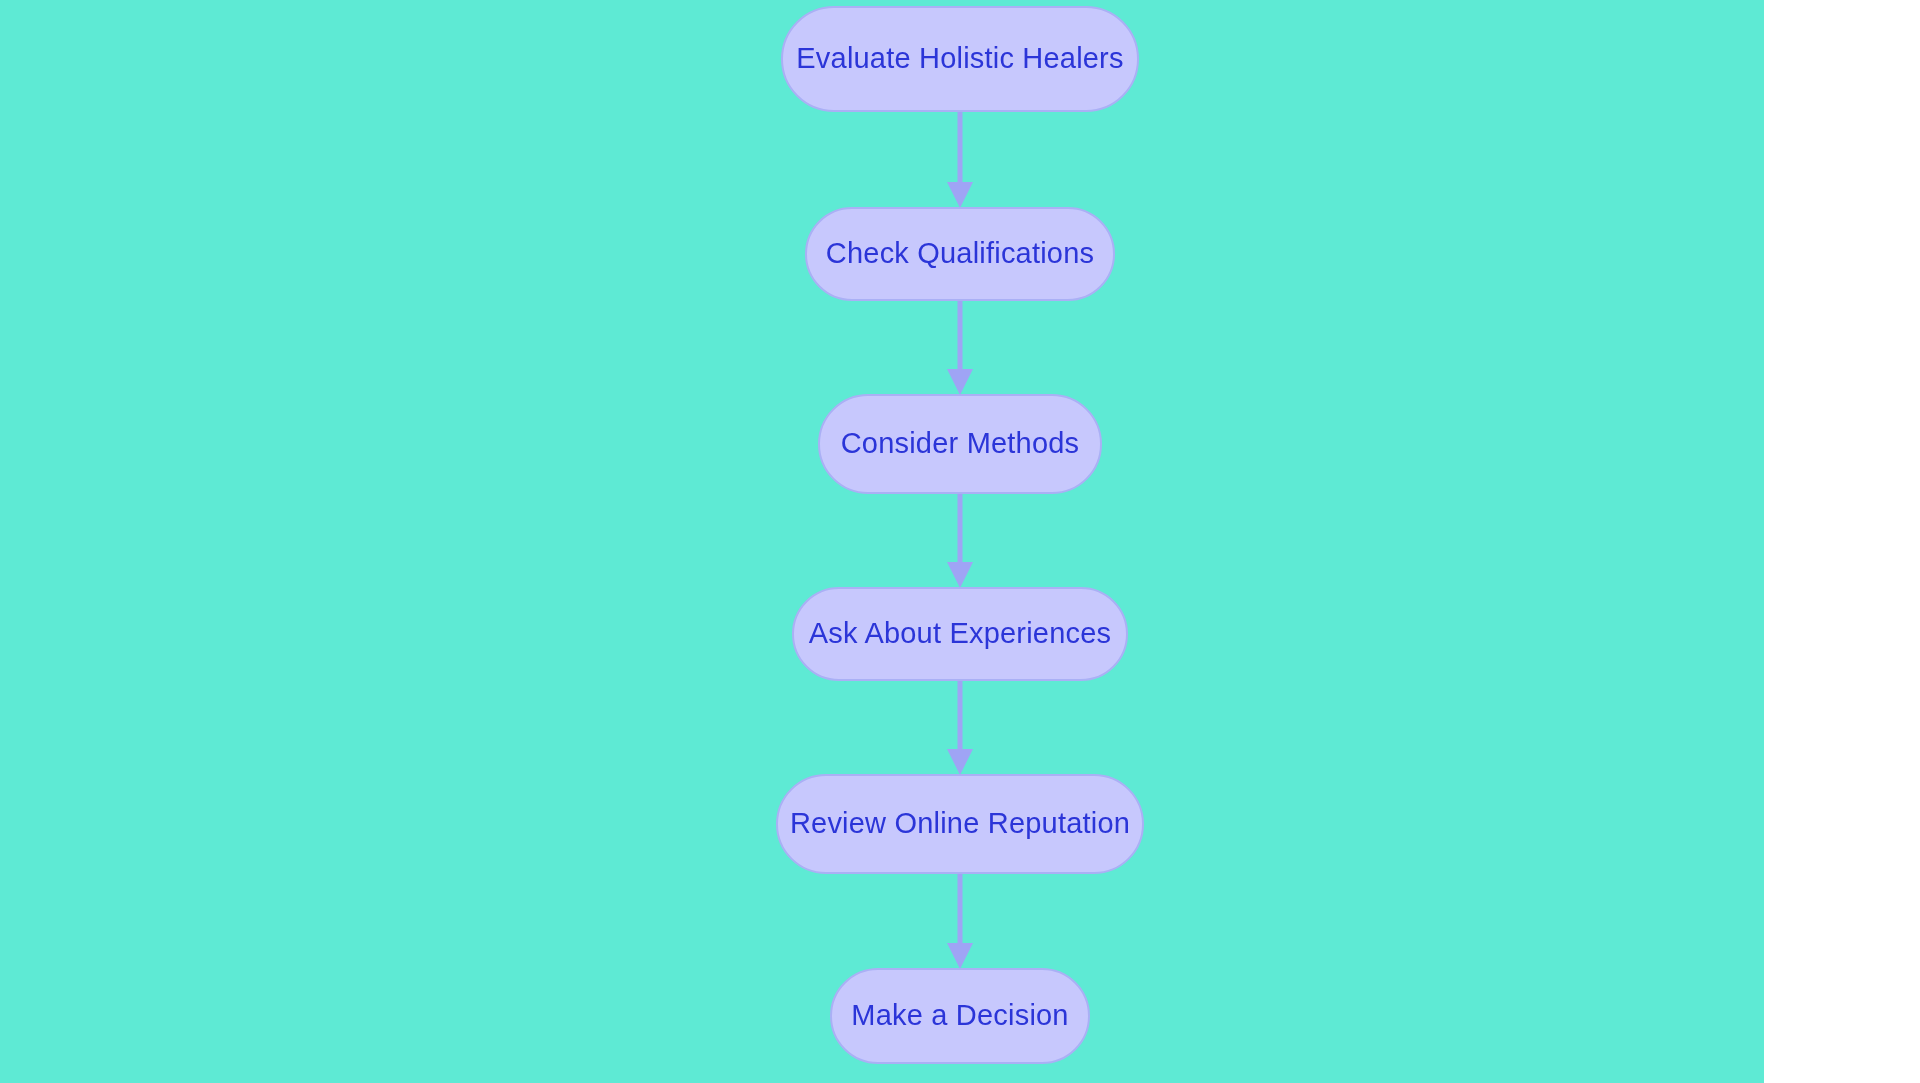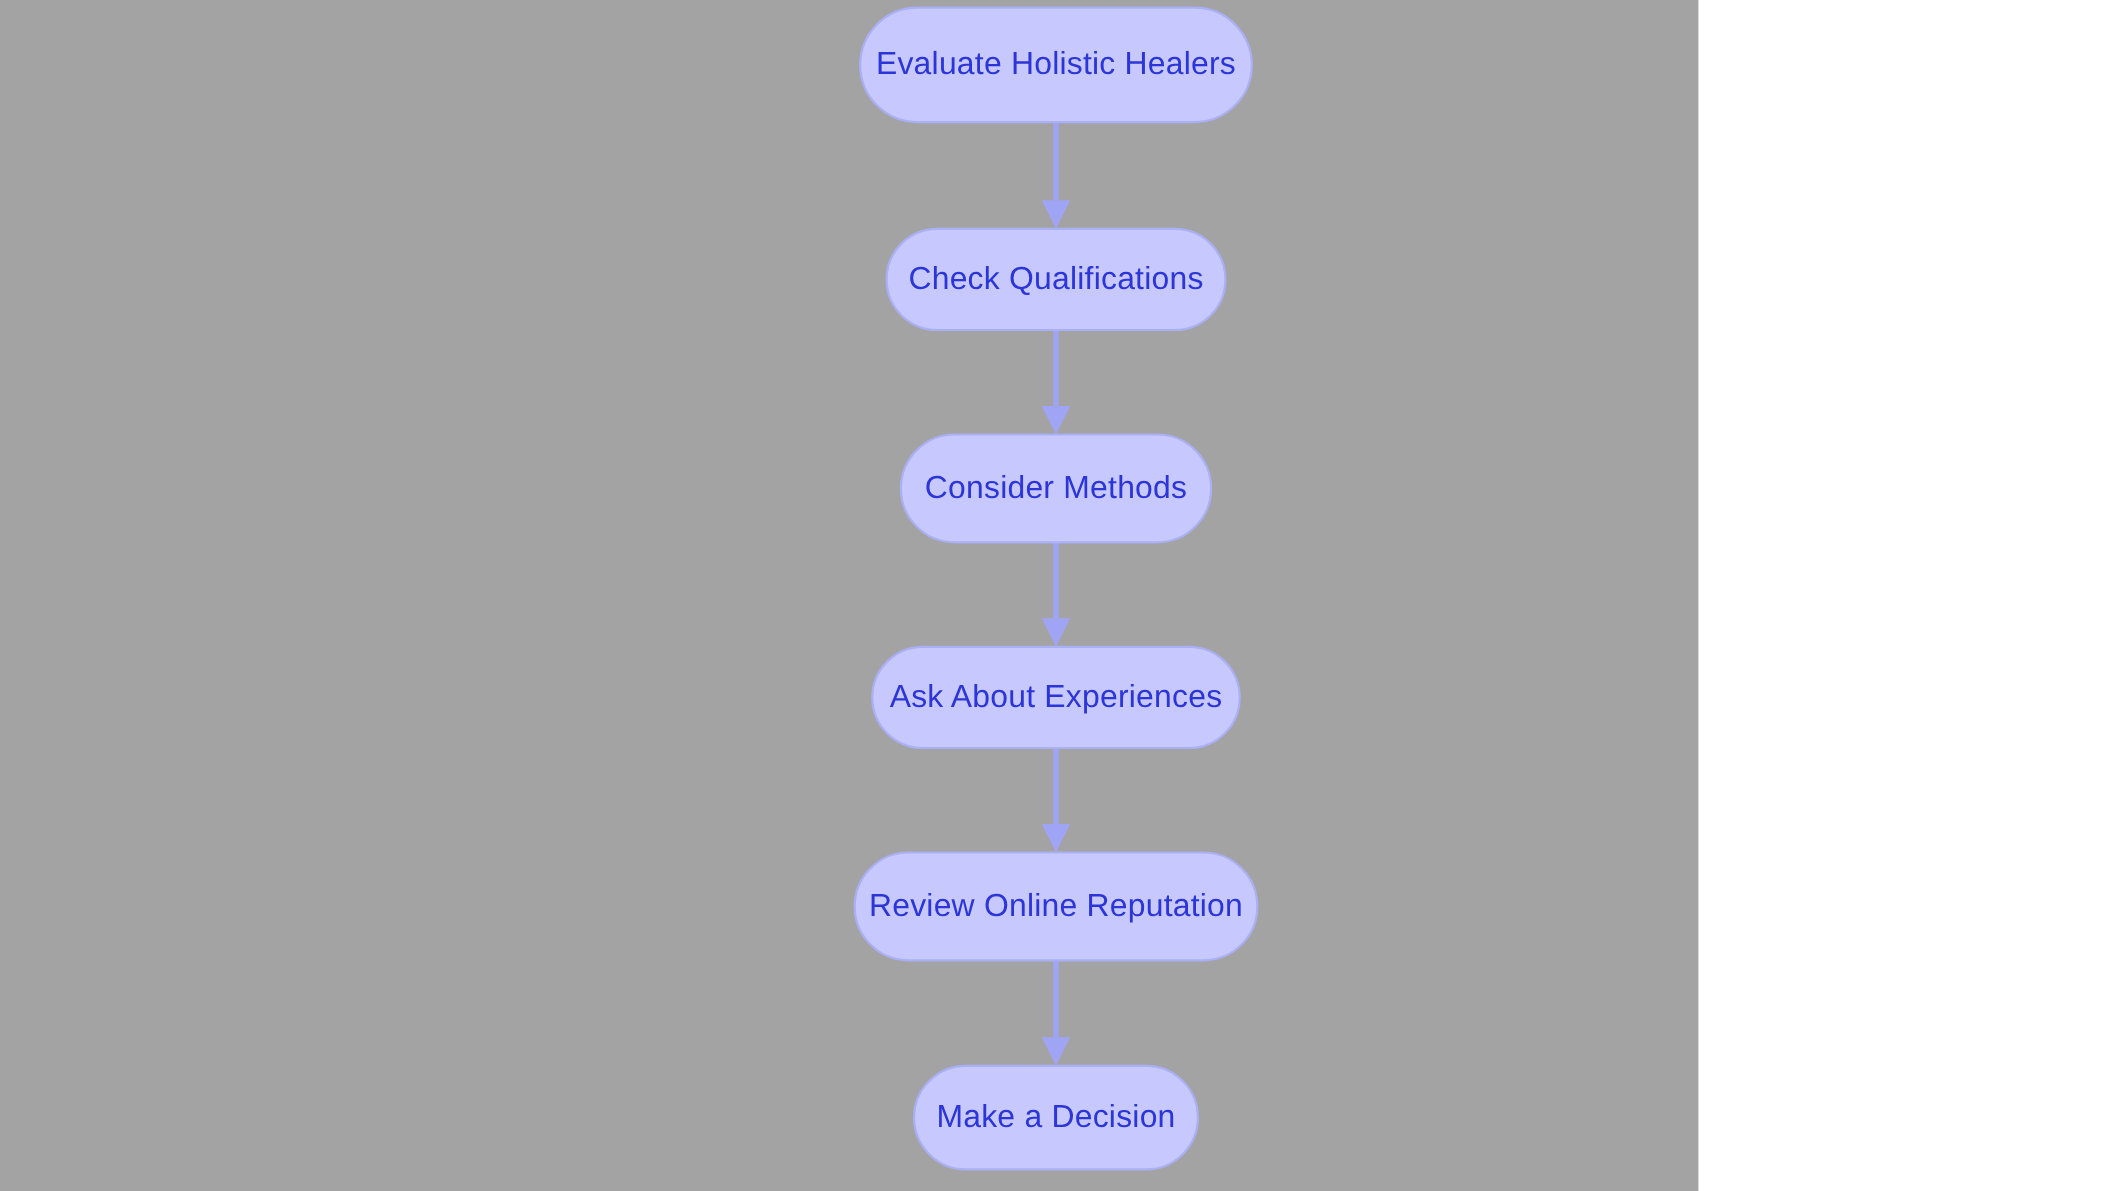--- a/index.html
+++ b/index.html
@@ -6,23 +6,23 @@
   html, body {
     margin: 0;
     padding: 0;
     background: #ffffff;
   }
   body {
     font-family: "Liberation Sans", sans-serif;
   }
   #canvas {
     position: relative;
-    width: 1544px;
+    width: 1764px;
     height: 1083px;
-    background: #a3a3a3;
+    background: #5eead4;
     overflow: hidden;
   }
   #flow-svg {
     position: absolute;
     top: 0;
     left: 0;
     width: 1920px;
     height: 1083px;
     display: block;
   }

